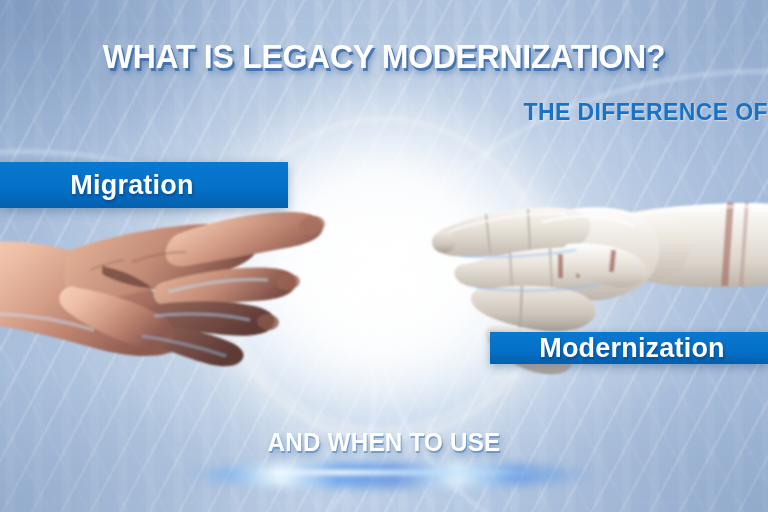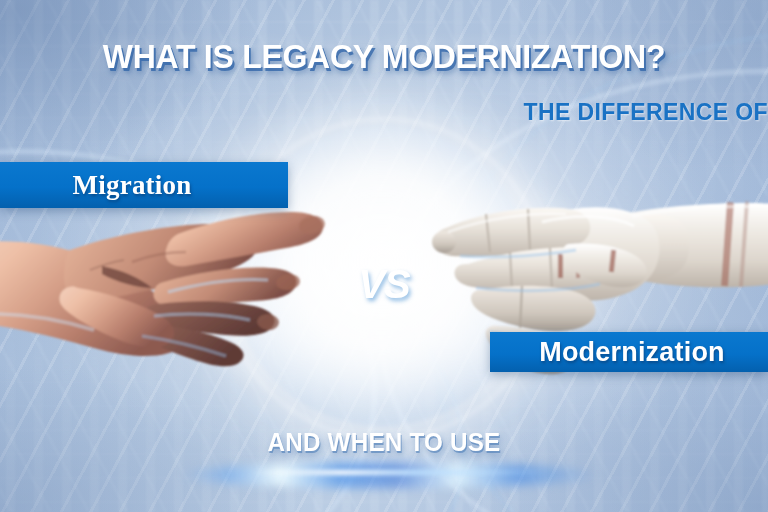--- a/index.html
+++ b/index.html
@@ -155,22 +155,22 @@
     background:linear-gradient(180deg,#0a78cf 0%,#0571c9 55%,#0360ae 100%);
     box-shadow:0 3px 10px rgba(20,60,110,0.35);
     display:flex;align-items:center;
   }
   .banner span{
     color:#ffffff;font-weight:bold;font-size:27px;letter-spacing:0.2px;
     text-shadow:1px 2px 3px rgba(12,48,95,0.55);
     width:100%;text-align:center;
   }
   .banner-migration{left:0;top:162px;width:288px;height:46px;}
-  .banner-migration span{padding-right:24px;font-family:Liberation Serif, serif;}
-  .banner-modernization{left:490px;top:332px;width:278px;height:40px;}
+  .banner-migration span{padding-right:24px;}
+  .banner-modernization{left:490px;top:332px;width:278px;height:32px;}
   .banner-modernization span{padding-left:6px;}
 
   .vs{
     position:absolute;left:345px;top:260px;width:78px;height:48px;
     font-size:40px;font-weight:bold;font-style:italic;color:#ffffff;
     letter-spacing:-1px;
     text-shadow:2px 3px 4px rgba(130,180,225,0.85), 0 0 10px rgba(255,255,255,0.5);
     display:flex;align-items:center;justify-content:center;
   }
 </style>
@@ -329,21 +329,20 @@
   <div class="streak"></div>
   <div class="streak2"></div>
 
   <div class="title">WHAT IS LEGACY MODERNIZATION?</div>
   <div class="subtitle">THE DIFFERENCE OF</div>
 
   <div class="banner banner-migration">
     <span>Migration</span>
   </div>
 
-  <div class="vs">VS</div>
 
   <div class="banner banner-modernization">
     <span>Modernization</span>
   </div>
 
   <div class="bottom-text">AND WHEN TO USE</div>
 
 </div>
 
 </body></html>

